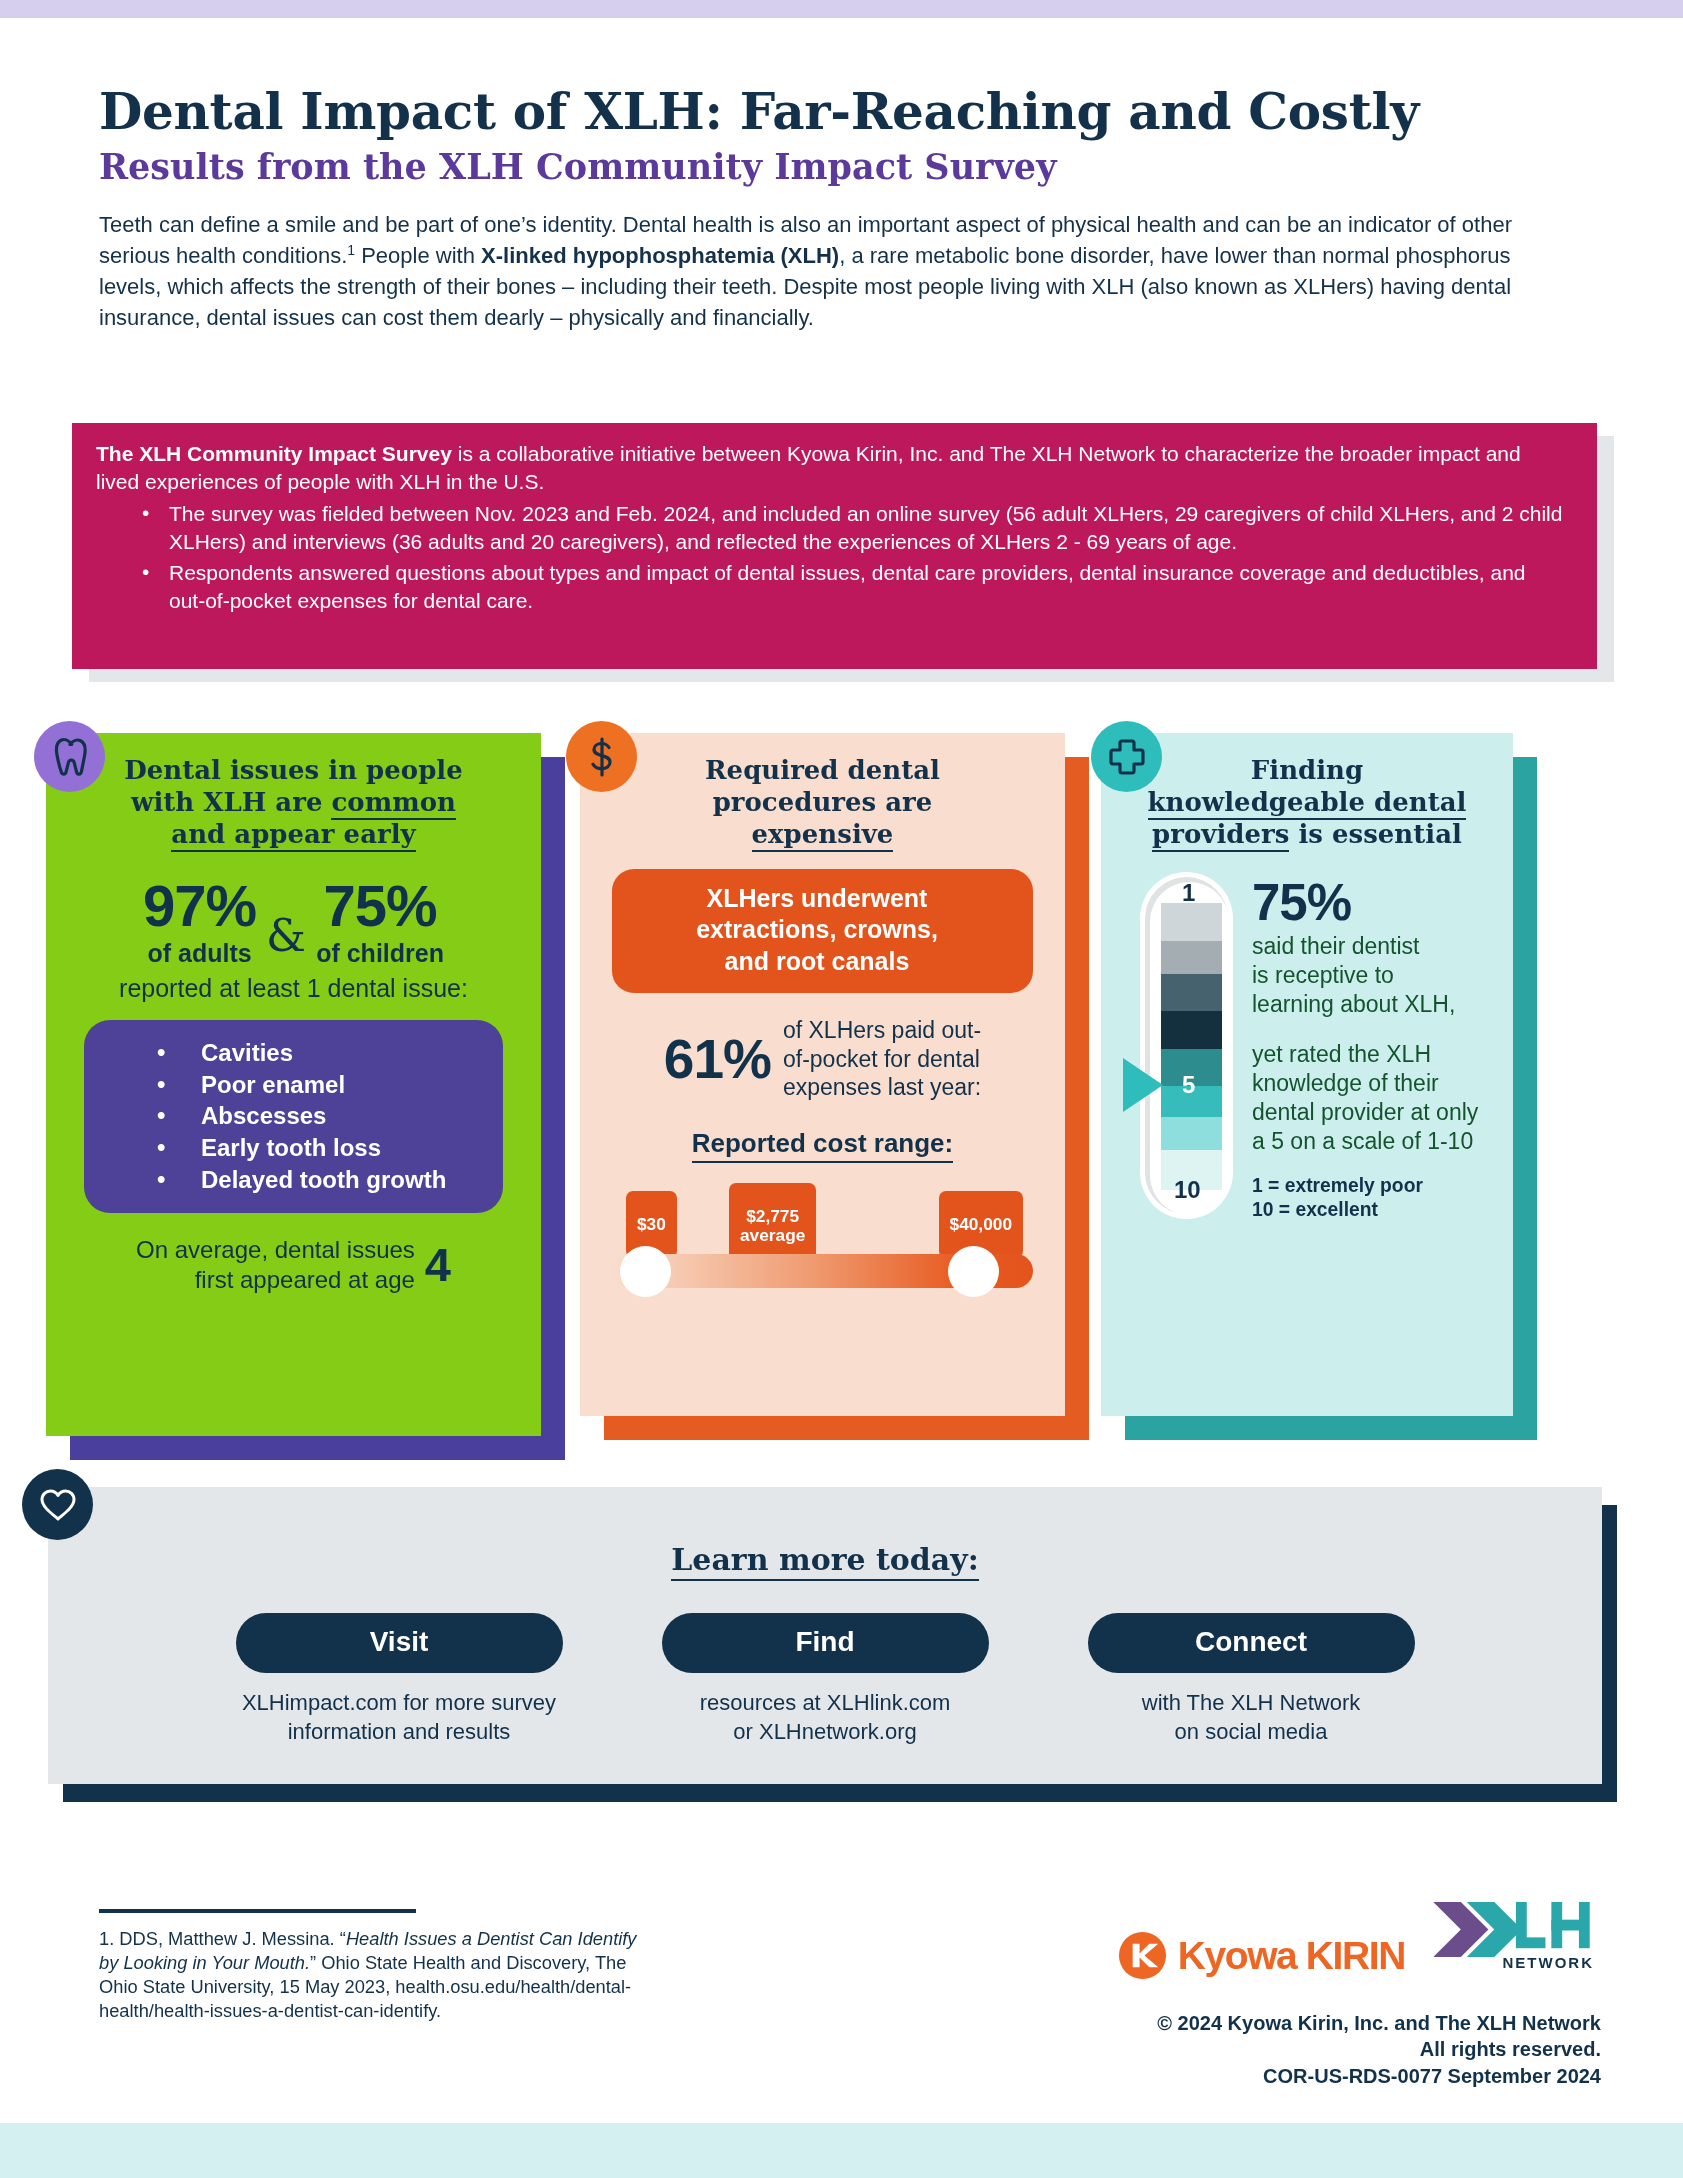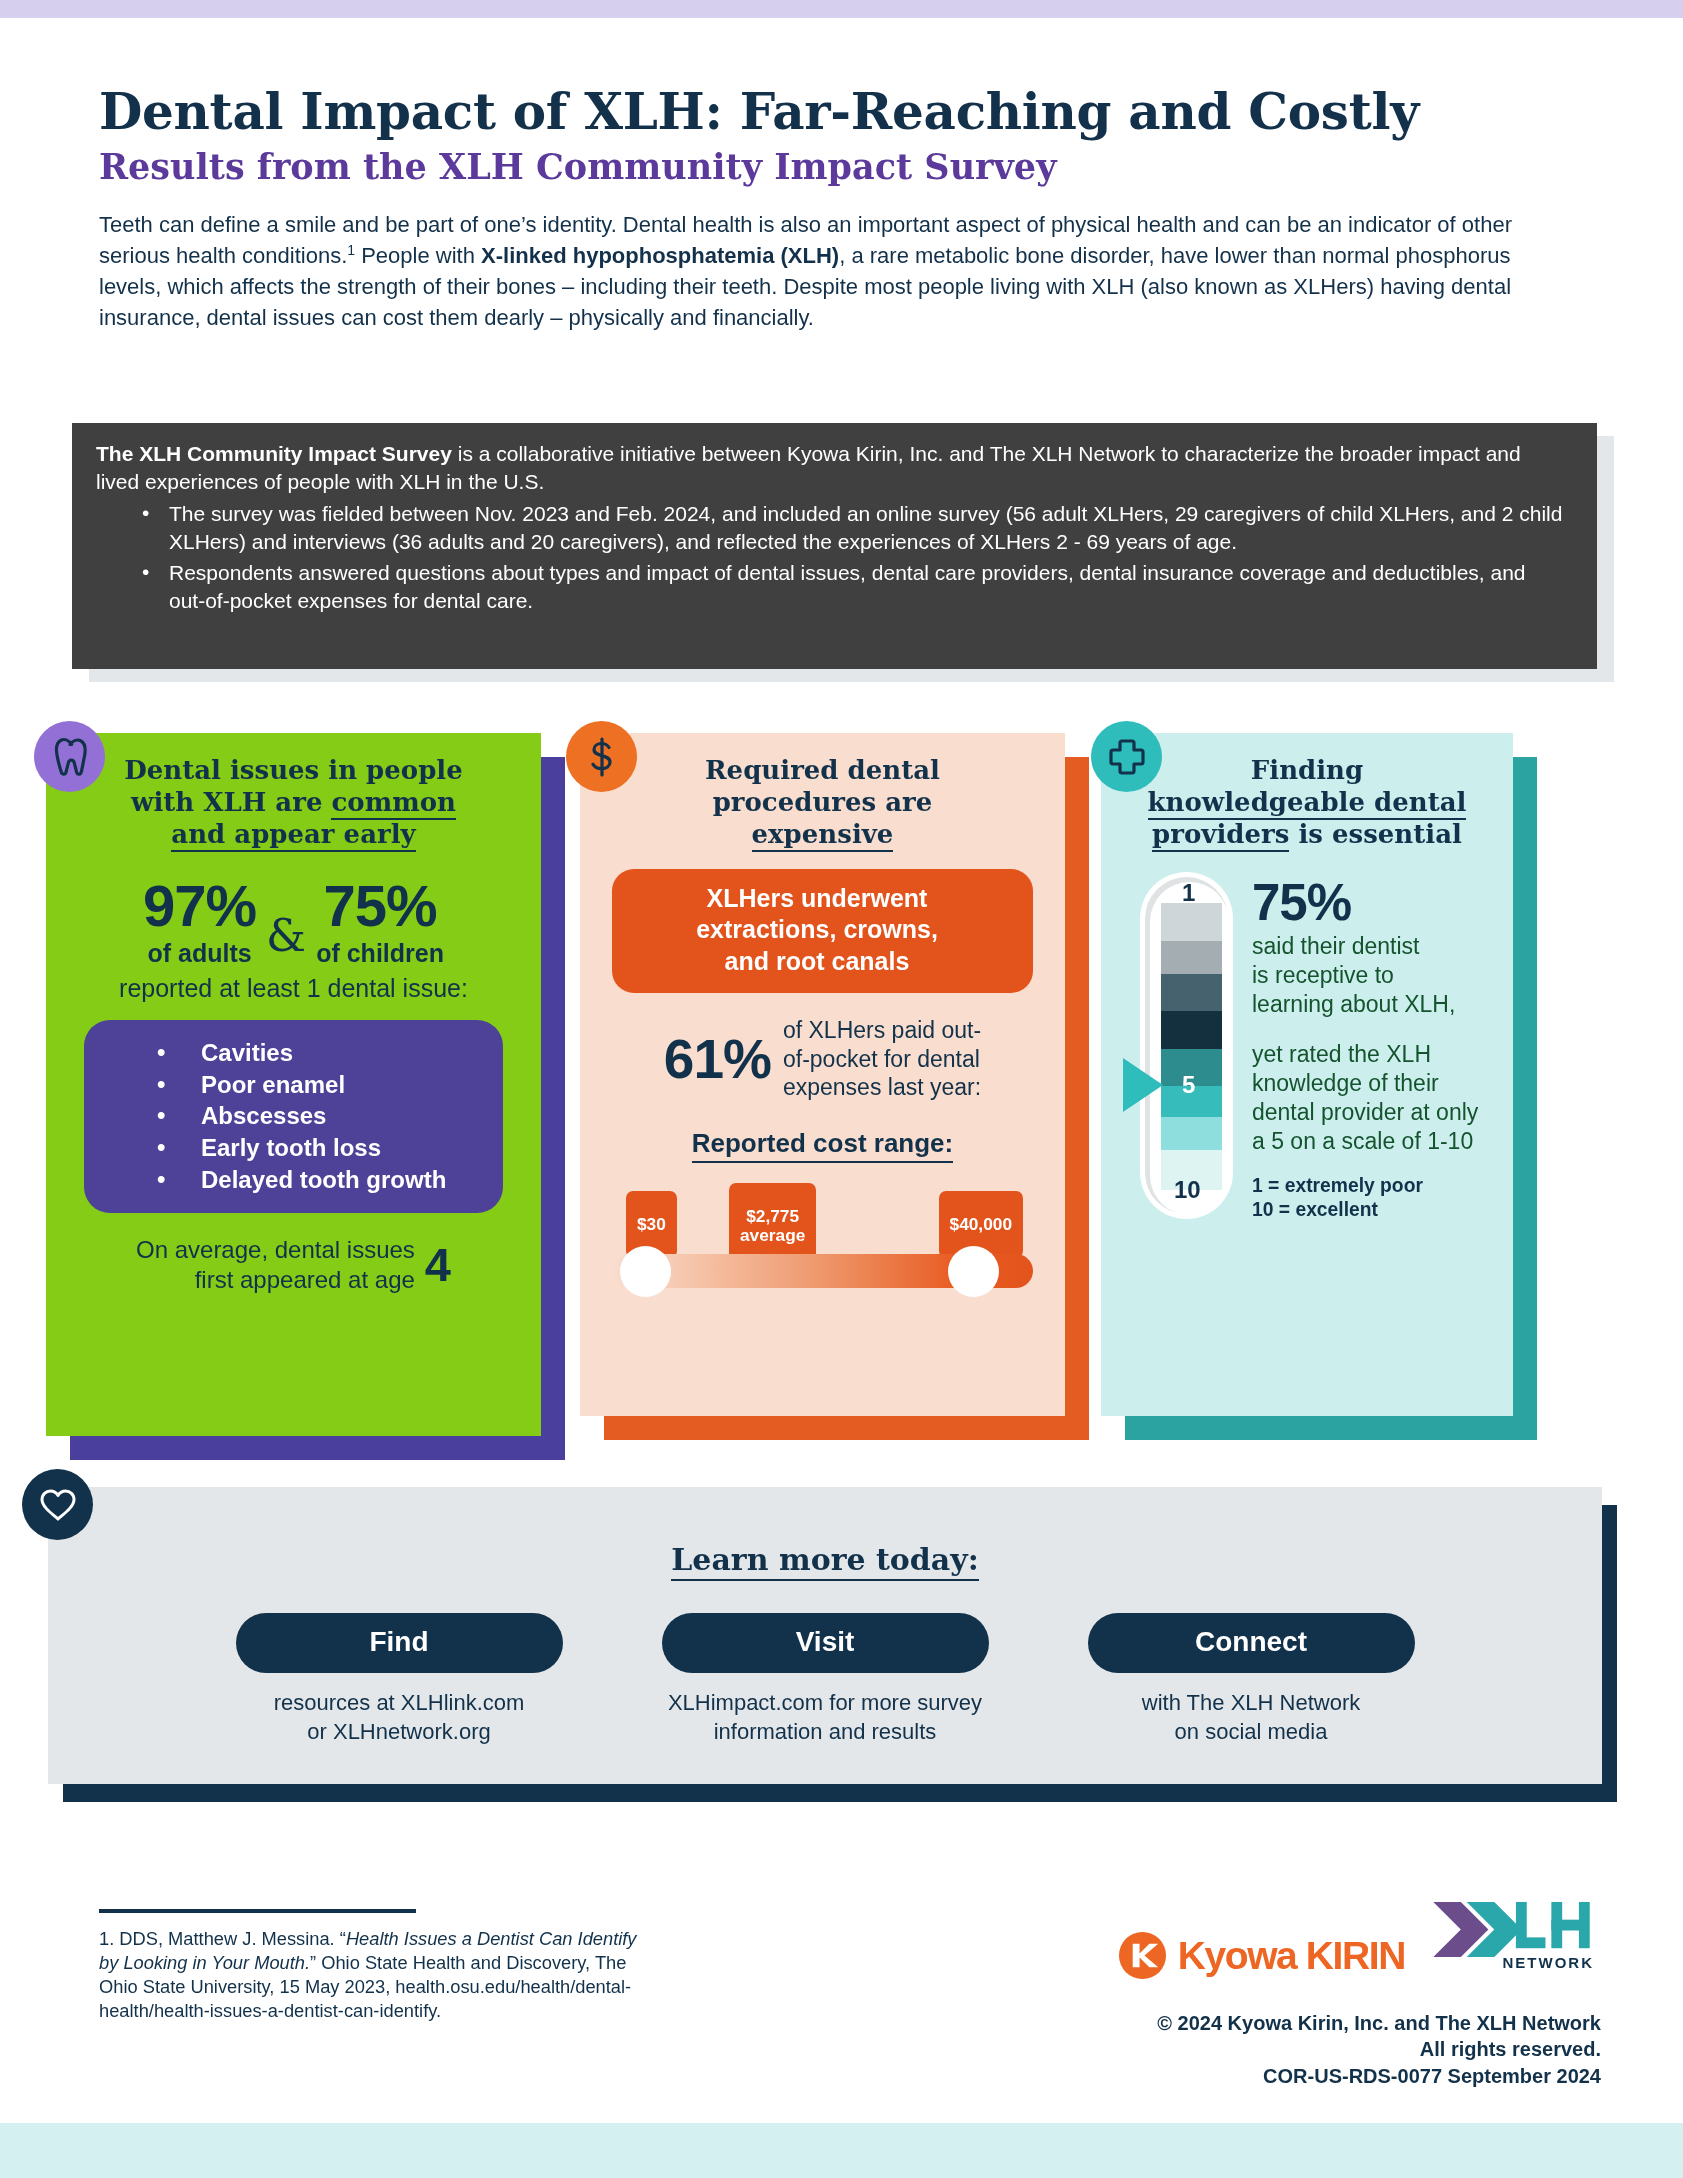--- a/index.html
+++ b/index.html
@@ -41,21 +41,21 @@
   .intro b { font-weight: 700; }
   .intro sup { font-size: 14px; vertical-align: super; }
 
   
   .survey-shadow {
     position: absolute; left: 89px; top: 436px; width: 1525px; height: 246px;
     background: #e4e7ea;
   }
   .survey-box {
     position: absolute; left: 72px; top: 423px; width: 1525px; height: 246px;
-    background: #404040; color: #ffffff;
+    background: #be185d; color: #ffffff;
     padding: 17px 30px 10px 24px;
     font-size: 21px; line-height: 1.33;
   }
   .survey-box b { font-weight: 700; }
   .survey-list { list-style: none; margin-top: 4px; }
   .survey-list li {
     position: relative; padding-left: 73px; margin-top: 3px;
   }
   .survey-list li:before {
     content: "\2022"; position: absolute; left: 46px; top: -1px; font-size: 21px;
@@ -410,31 +410,31 @@
         </div>
       </div>
     </div>
   </div>
 
   <div class="learn-shadow"></div>
   <div class="learn-box">
     <div class="learn-title"><span>Learn more today:</span></div>
     <div class="learn-cols">
       <div class="learn-col">
+        <button class="learn-btn">Visit</button>
+        <div class="learn-desc">
+          <span>XLHimpact.com for more survey</span><br>
+          <span>information and results</span>
+        </div>
+      </div>
+      <div class="learn-col">
         <button class="learn-btn">Find</button>
         <div class="learn-desc">
           <span>resources at XLHlink.com</span><br>
           <span>or XLHnetwork.org</span>
-        </div>
-      </div>
-      <div class="learn-col">
-        <button class="learn-btn">Visit</button>
-        <div class="learn-desc">
-          <span>XLHimpact.com for more survey</span><br>
-          <span>information and results</span>
         </div>
       </div>
       <div class="learn-col">
         <button class="learn-btn">Connect</button>
         <div class="learn-desc">
           <span>with The XLH Network</span><br>
           <span>on social media</span>
         </div>
       </div>
     </div>

